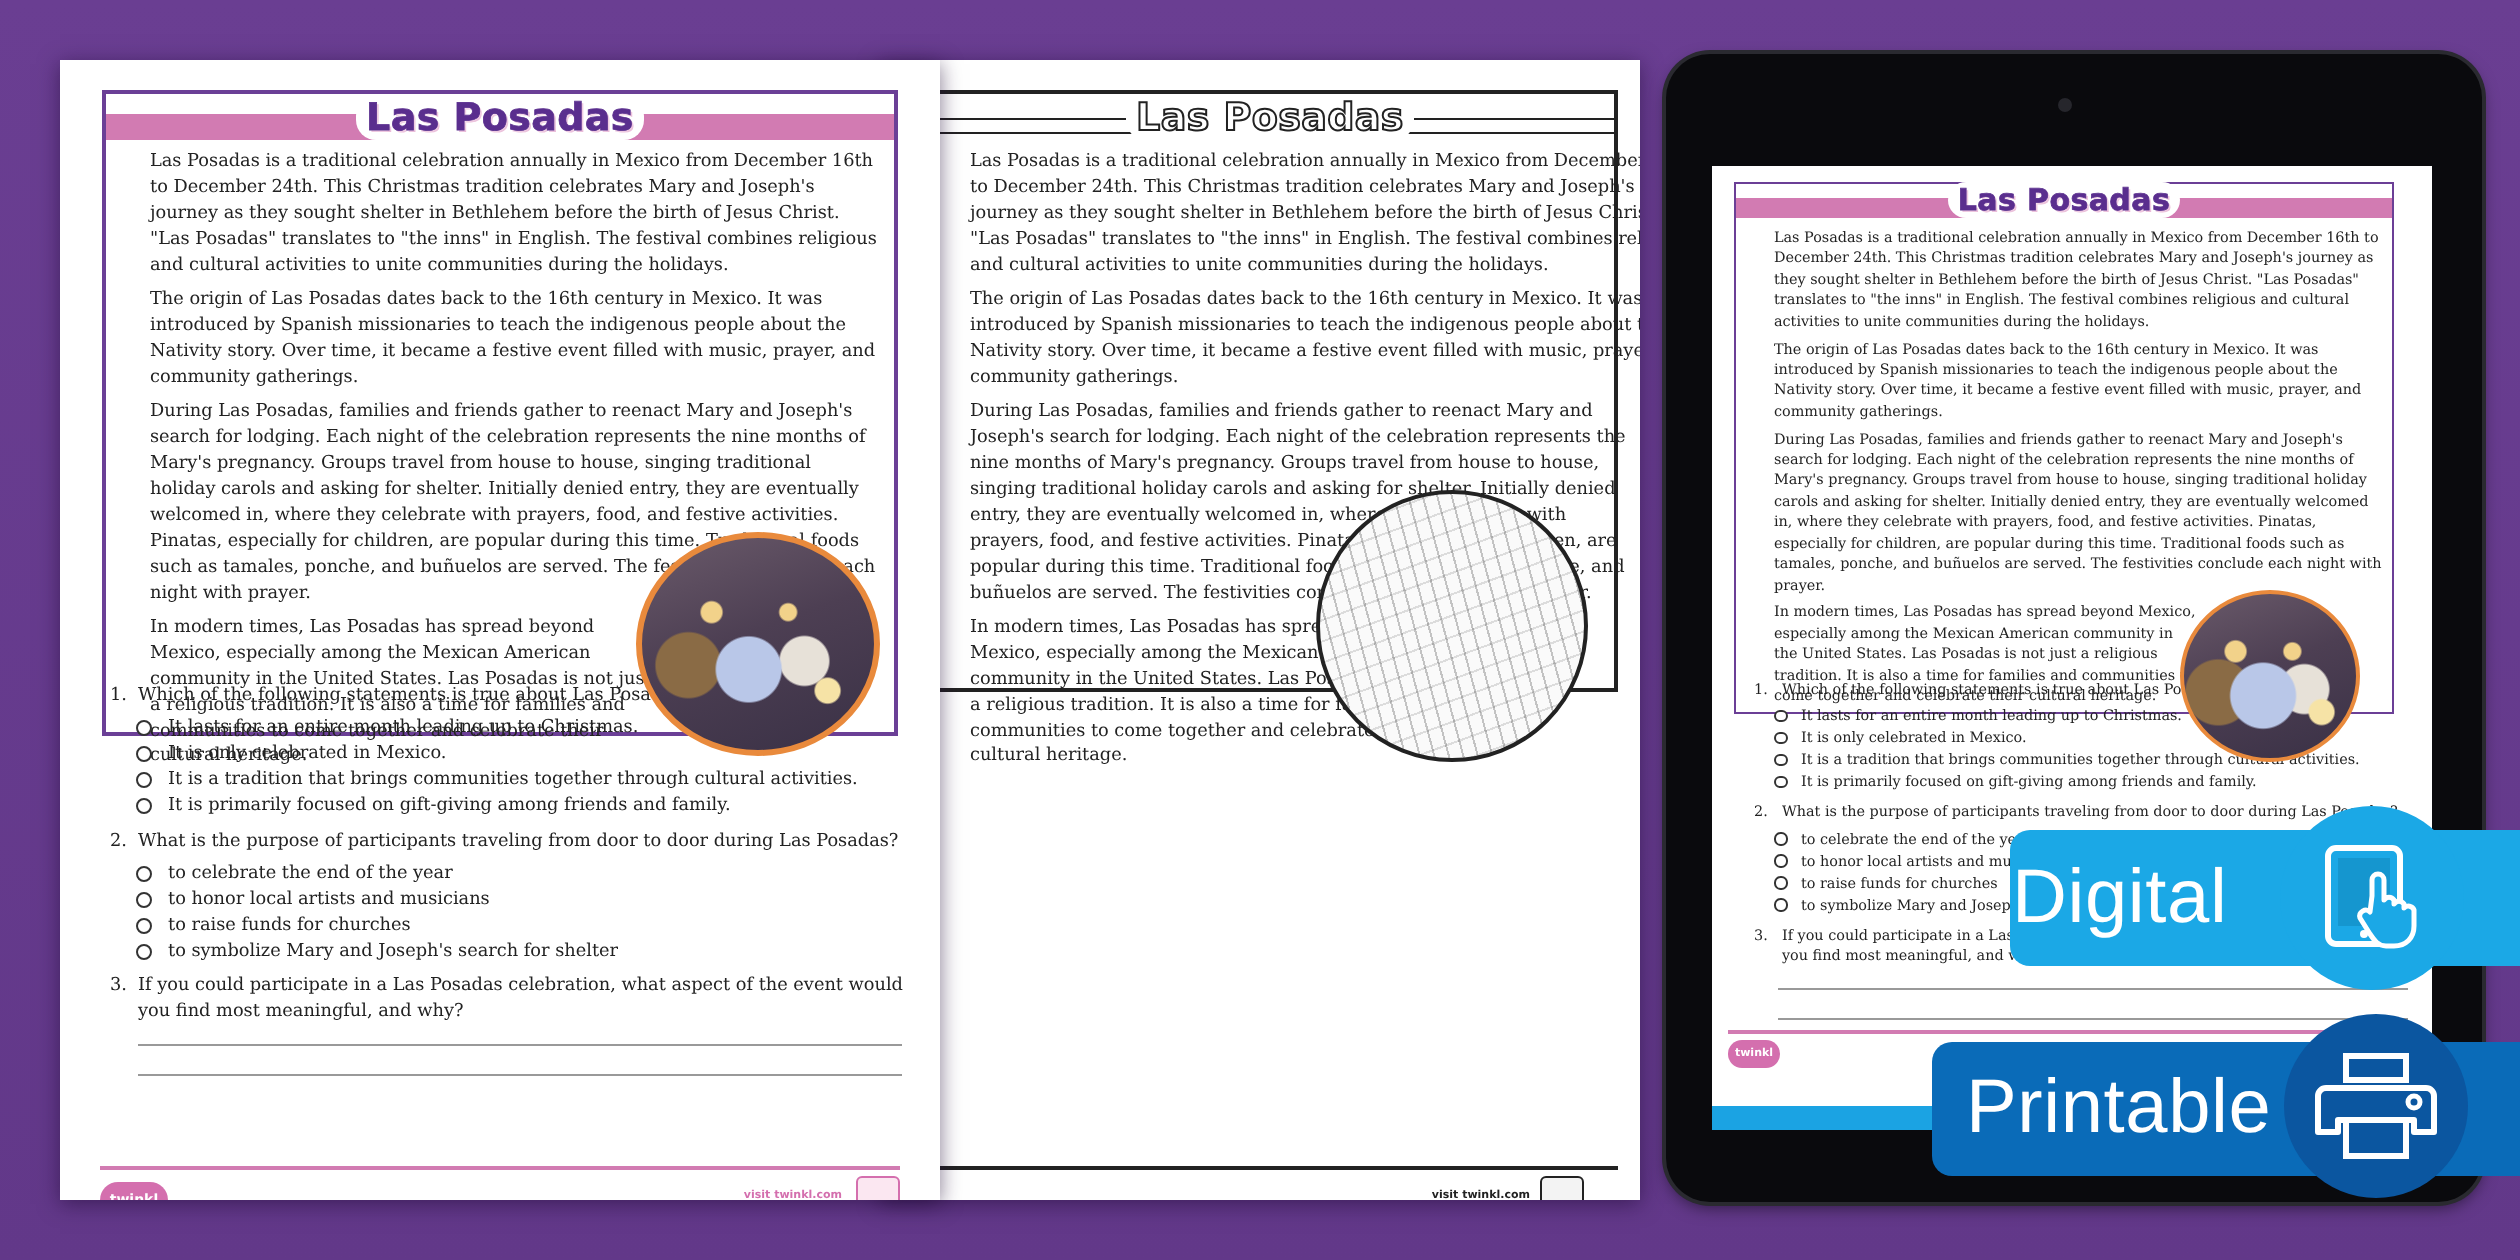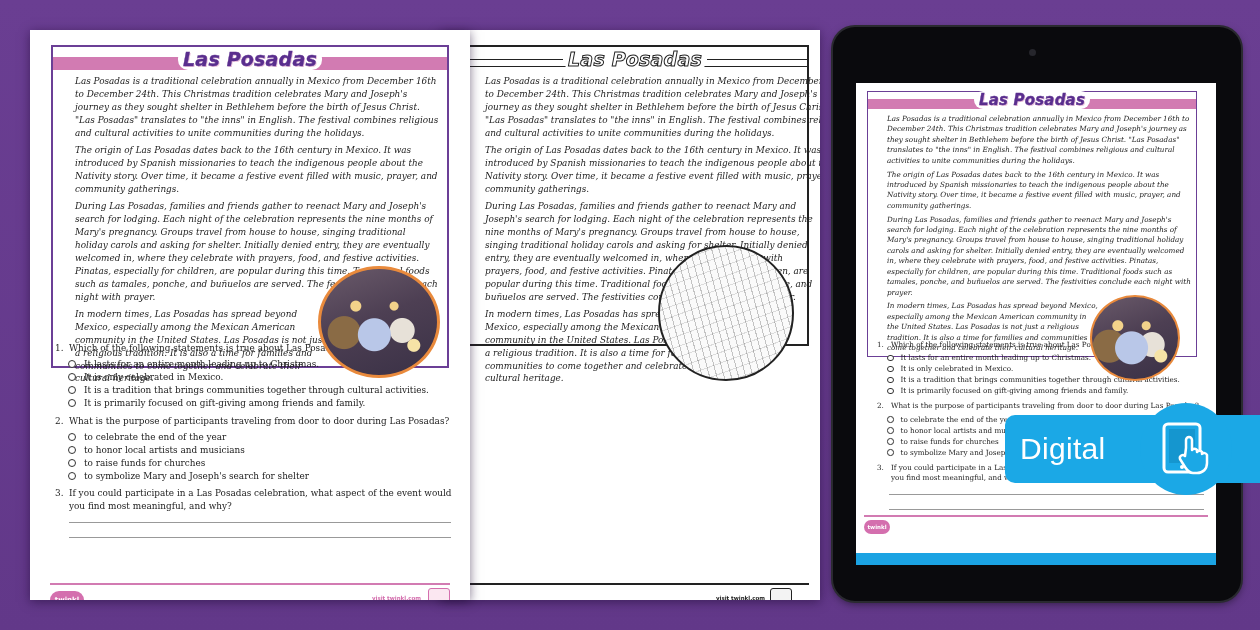--- a/index.html
+++ b/index.html
@@ -18,21 +18,20 @@
     box-shadow: 0 2px 10px rgba(30,10,50,0.55);
     overflow: hidden;
   }
   .page-color { left: 30px; top: 30px; width: 440px; height: 570px; z-index: 3; }
   .page-bw    { left: 440px; top: 30px; width: 380px; height: 570px; z-index: 2; }
   .page-bw .inner { position: absolute; left: -410px; top: 0; width: 790px; height: 570px; }
 
   .frame {
     position: absolute; left: 21px; top: 15px; width: 398px; height: 323px;
     border: 2px solid #6b3f96;
-    font-style: italic;
   }
   .page-bw .frame { left: 431px; border: 2px solid #222; width: 348px; height: 301px; }
 
   .title-band {
     position: absolute; left: 0; right: 0; top: 10px; height: 13px;
     background: #d27bb2;
   }
   .title-text {
     position: absolute; left: 0; right: 0; top: 1px; text-align: center;
     font-family: "DejaVu Sans", sans-serif; font-weight: bold;
@@ -144,21 +143,21 @@
   
   .fmt {
     position: absolute; z-index: 10; color: #fff;
     font-family: "Liberation Sans", sans-serif;
     display: flex; align-items: center;
   }
   .fmt-digital {
     left: 1005px; top: 415px; width: 255px; height: 68px;
     background: #1ba8e6; border-radius: 10px 0 0 10px;
   }
-  .fmt-digital .fmt-label { font-size: 30px; margin-left: 15px; letter-spacing: 0.3px; }
+  .fmt-digital .fmt-label { font-size: 38px; margin-left: 1px; letter-spacing: 0.3px; }
   .fmt-digital .fmt-circle {
     position: absolute; left: 135px; top: -12px; width: 92px; height: 92px; border-radius: 50%;
     background: #1ba8e6; border: 0; display: flex; align-items: center; justify-content: center;
   }
   .fmt-printable {
     left: 966px; top: 521px; width: 294px; height: 67px;
     background: #0a6bb8; border-radius: 10px 0 0 10px;
   }
   .fmt-printable .fmt-label { font-size: 38px; margin-left: 17px; letter-spacing: 0.3px; }
   .fmt-printable .fmt-circle {
@@ -378,14 +377,25 @@
     <div class="fmt-circle">
       <svg width="60" height="62" viewBox="0 0 60 62">
         <rect x="8" y="6" width="36" height="48" rx="4" fill="none" stroke="#fff" stroke-width="3"></rect>
         <rect x="13" y="11" width="26" height="34" fill="#1596cf"></rect>
         <circle cx="26" cy="49" r="2" fill="#fff"></circle>
         <path d="M30 30 l0 -8 a3 3 0 0 1 6 0 l0 10 a3 3 0 0 1 5 0 l0 2 a3 3 0 0 1 5 0 l0 2 a3 3 0 0 1 5 1 l0 8 c0 6 -4 10 -10 10 l-4 0 c-4 0 -6 -3 -8 -6 l-5 -8 a3 3 0 0 1 5 -3 z" fill="#1ba8e6" stroke="#fff" stroke-width="2.5" stroke-linejoin="round"></path>
       </svg>
     </div>
   </div>
 
+  <div class="fmt fmt-printable">
+    <span class="fmt-label">Printable</span>
+    <div class="fmt-circle">
+      <svg width="62" height="58" viewBox="0 0 62 58">
+        <rect x="16" y="4" width="30" height="12" fill="none" stroke="#fff" stroke-width="3"></rect>
+        <path d="M6 20 h50 a4 4 0 0 1 4 4 v18 h-10 v-6 h-38 v6 h-10 v-18 a4 4 0 0 1 4 -4 z" fill="none" stroke="#fff" stroke-width="3" stroke-linejoin="round"></path>
+        <circle cx="50" cy="27" r="3" fill="none" stroke="#fff" stroke-width="2.5"></circle>
+        <rect x="16" y="36" width="30" height="18" fill="none" stroke="#fff" stroke-width="3"></rect>
+      </svg>
+    </div>
+  </div>
 
 </div>
 
 </body></html>

